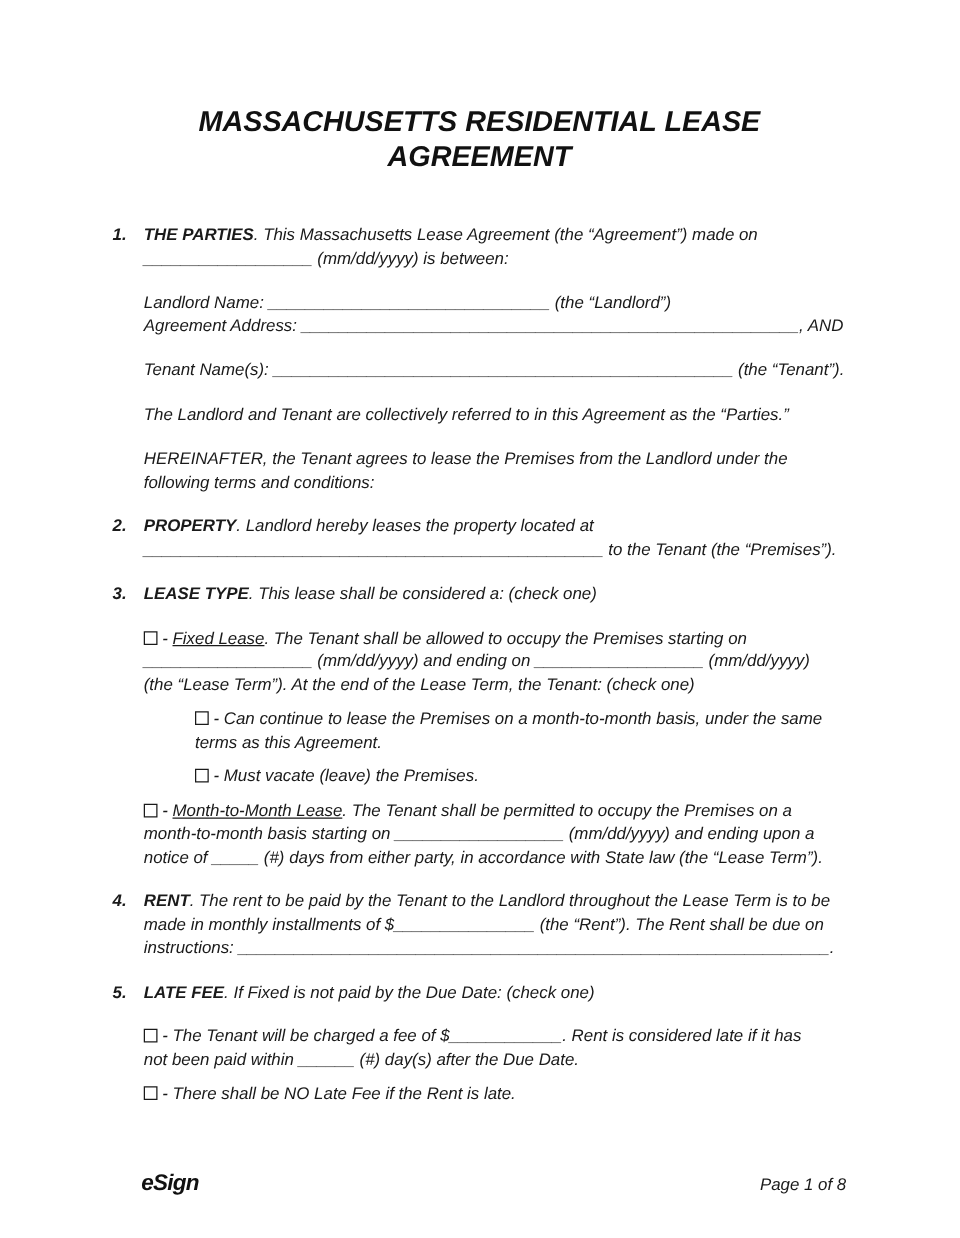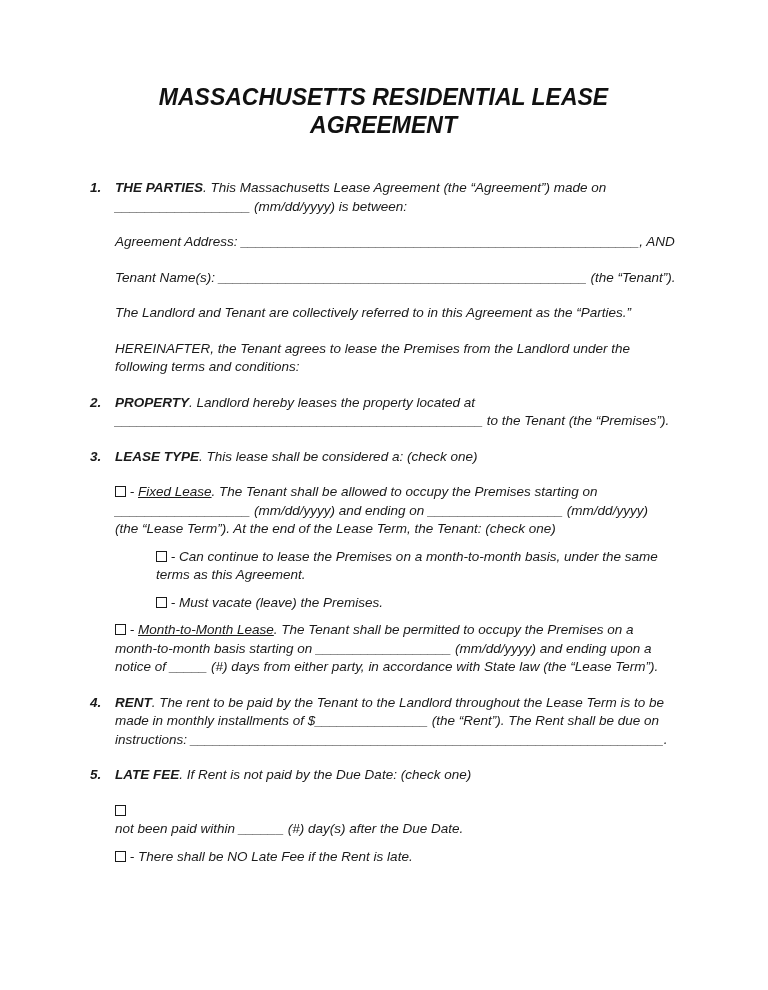--- a/index.html
+++ b/index.html
@@ -43,20 +43,21 @@
 <div class="page">
   <div class="doc">
     <h1 class="title">MASSACHUSETTS RESIDENTIAL LEASE AGREEMENT</h1>
     <div>
         <div class="para numbered">
           <span class="num">1.</span>
           <div class="line"><span class="b">THE PARTIES</span><span>. This Massachusetts Lease Agreement (the “Agreement”) made on</span></div>
           <div class="line"><span>__________________ (mm/dd/yyyy) is between:</span></div>
         </div>
         <div class="para indent1">
+          <div class="line"><span>Landlord Name: ______________________________ (the “Landlord”)</span></div>
           <div class="line"><span>Agreement Address: _____________________________________________________, AND</span></div>
         </div>
         <div class="para indent1">
           <div class="line"><span>Tenant Name(s): _________________________________________________ (the “Tenant”).</span></div>
         </div>
         <div class="para indent1">
           <div class="line"><span>The Landlord and Tenant are collectively referred to in this Agreement as the “Parties.”</span></div>
         </div>
         <div class="para indent1">
           <div class="line"><span>HEREINAFTER, the Tenant agrees to lease the Premises from the Landlord under the</span></div>
@@ -89,24 +90,28 @@
           <div class="line"><span>notice of _____ (#) days from either party, in accordance with State law (the “Lease Term”).</span></div>
         </div>
         <div class="para numbered">
           <span class="num">4.</span>
           <div class="line"><span class="b">RENT</span><span>. The rent to be paid by the Tenant to the Landlord throughout the Lease Term is to be</span></div>
           <div class="line"><span>made in monthly installments of $_______________ (the “Rent”). The Rent shall be due on</span></div>
           <div class="line"><span>instructions: _______________________________________________________________.</span></div>
         </div>
         <div class="para numbered">
           <span class="num">5.</span>
-          <div class="line"><span class="b">LATE FEE</span><span>. If Rent is not paid by the Due Date: (check one)</span></div>
+          <div class="line"><span class="b">LATE FEE</span><span>. If Fixed is not paid by the Due Date: (check one)</span></div>
         </div>
         <div class="para indent1 tight">
-          <div class="line"><span class="checkbox"></span></div>
+          <div class="line"><span class="checkbox"></span><span> - The Tenant will be charged a fee of $____________. Rent is considered late if it has</span></div>
           <div class="line"><span>not been paid within ______ (#) day(s) after the Due Date.</span></div>
         </div>
         <div class="para indent1">
           <div class="line"><span class="checkbox"></span><span> - There shall be NO Late Fee if the Rent is late.</span></div>
         </div>
       </div>
   </div>
+  <div class="footer">
+    <span class="brand">eSign</span>
+    <span class="pageno">Page 1 of 8</span>
+  </div>
 </div>
 
 </body></html>

